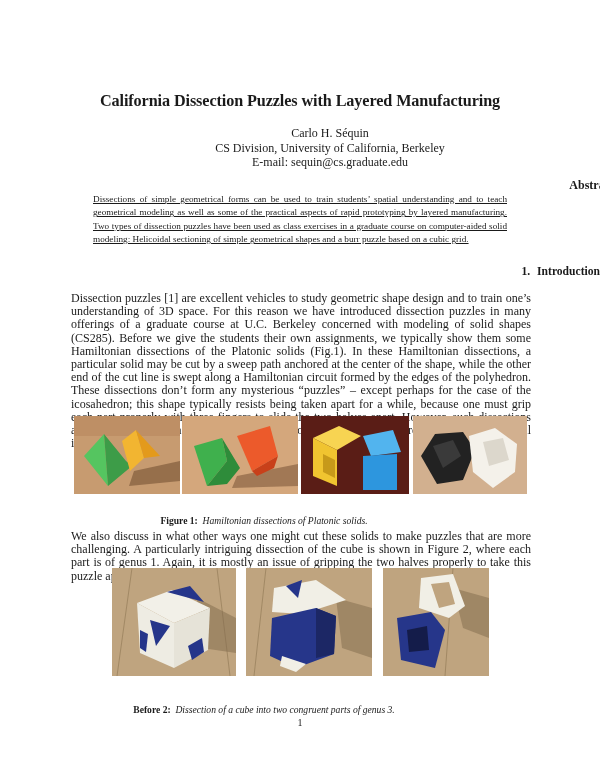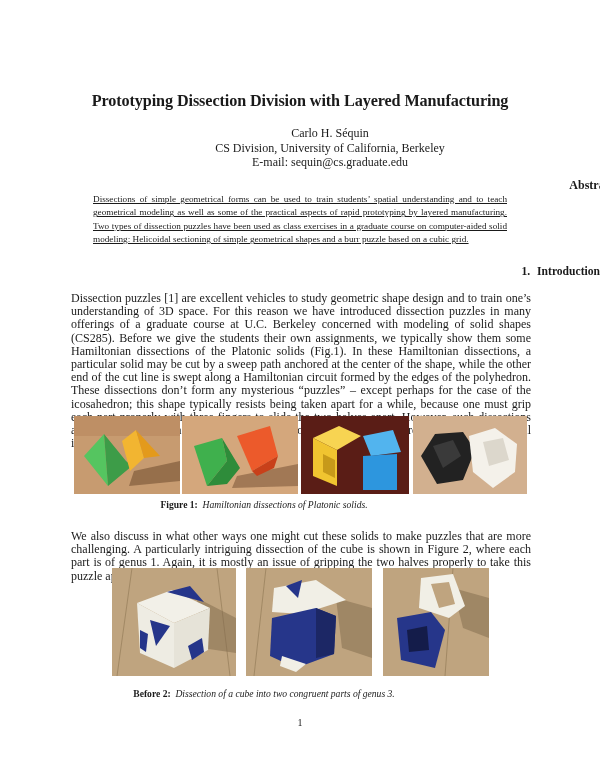--- a/index.html
+++ b/index.html
@@ -5,31 +5,31 @@
   html, body { margin: 0; padding: 0; background: #ffffff; }
   body { width: 600px; height: 776px; position: relative; overflow: hidden;
          font-family: "Liberation Serif", "DejaVu Serif", serif; color: #1a1a1a; }
   .abs { position: absolute; }
   .title { left: 0; width: 600px; top: 92px; text-align: center; font-weight: bold; font-size: 16.2px; letter-spacing: -0.1px; }
   .author { left: 0; width: 600px; text-align: center; font-size: 12px; line-height: 14.5px; padding-left: 30px; }
   .h-abstract { left: 0; width: 600px; top: 178px; text-align: right; font-weight: bold; font-size: 12px; padding-left: 14px; }
   .abstract { left: 93px; width: 414px; top: 193px; font-size: 9.2px; line-height: 13.4px; text-align: justify; text-decoration: underline; }
   .h-intro { left: 0; width: 600px; top: 265px; text-align: right; font-weight: bold; font-size: 11.6px; word-spacing: 4px; }
   .para { left: 71px; width: 460px; font-size: 12px; line-height: 13.2px; text-align: justify; margin-top: 9px; }
-  .caption { left: 0; width: 528px; text-align: center; font-size: 9.6px; }
+  .caption { left: 0; width: 528px; text-align: center; font-size: 9.6px; margin-top: 16px; }
   .caption b { font-weight: bold; font-style: normal; }
   .caption i { font-style: italic; }
   .pnum { left: 0; width: 600px; top: 717px; text-align: center; font-size: 10px; }
   .photo { position: absolute; overflow: hidden; }
   .photo svg { width: 100%; height: 100%; display: block; }
 </style>
 </head>
 <body>
 
-<div class="abs title">Prototyping Dissection Division with Layered Manufacturing</div>
+<div class="abs title">California Dissection Puzzles with Layered Manufacturing</div>
 
 <div class="abs author" style="top:126px">Carlo H. Séquin</div>
 <div class="abs author" style="top:140.5px">CS Division, University of California, Berkeley</div>
 <div class="abs author" style="top:155px">E-mail: sequin@cs.graduate.edu</div>
 
 <div class="abs h-abstract">Abstract</div>
 <div class="abs abstract">Dissections of simple geometrical forms can be used to train students’ spatial understanding and to teach geometrical modeling as well as some of the practical aspects of rapid prototyping by layered manufacturing. Two types of dissection puzzles have been used as class exercises in a graduate course on computer-aided solid modeling: Helicoidal sectioning of simple geometrical shapes and a burr puzzle based on a cubic grid.</div>
 
 <div class="abs h-intro">1.  Introduction</div>
 <div class="abs para" style="top:283px">Dissection puzzles [1] are excellent vehicles to study geometric shape design and to train one’s understanding of 3D space. For this reason we have introduced dissection puzzles in many offerings of a graduate course at U.C. Berkeley concerned with modeling of solid shapes (CS285). Before we give the students their own assignments, we typically show them some Hamiltonian dissections of the Platonic solids (Fig.1). In these Hamiltonian dissections, a particular solid may be cut by a sweep path anchored at the center of the shape, while the other end of the cut line is swept along a Hamiltonian circuit formed by the edges of the polyhedron. These dissections don’t form any mysterious “puzzles” – except perhaps for the case of the icosahedron; this shape typically resists being taken apart for a while, because one must grip each part properly with three fingers to slide the two halves apart. However, such dissections are still satisfying, since they lead to nice geometrical forms that are of potential sculptural interest.</div>

